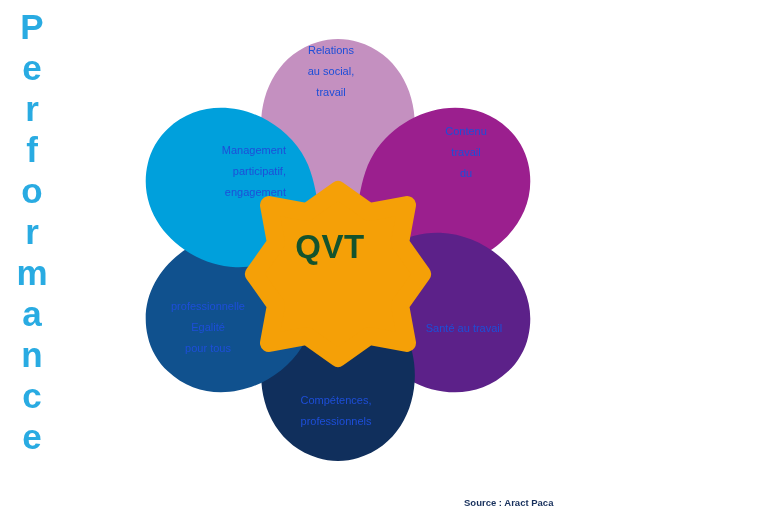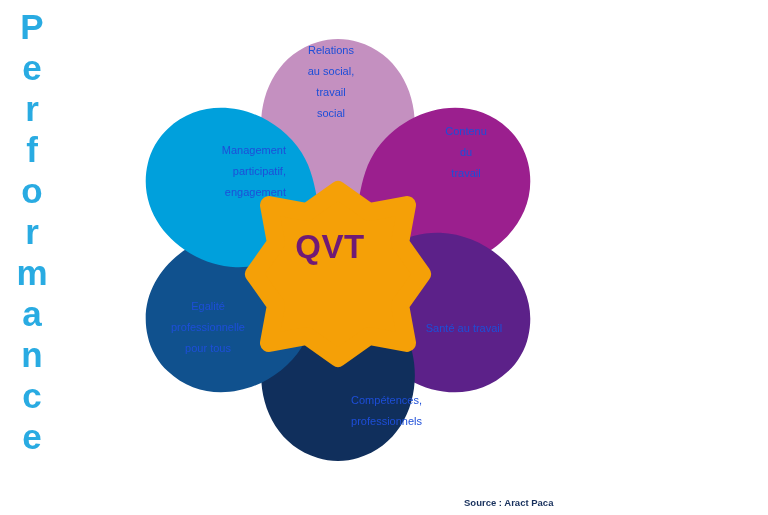--- a/index.html
+++ b/index.html
@@ -64,21 +64,21 @@
     font-family: "Liberation Sans", sans-serif;
     font-size: 11px;
     line-height: 21px;
     text-align: center;
     user-select: none;
     pointer-events: none;
   }
   #label-relations   { left: 256px; top: 40px;  width: 150px; }
   #label-contenu     { left: 396px; top: 121px; width: 140px; }
   #label-sante       { left: 378px; top: 318px; width: 172px; }
-  #label-competences { left: 250px; top: 390px; width: 172px; text-align: right; }
+  #label-competences { left: 250px; top: 390px; width: 172px; }
   #label-egalite     { left: 128px; top: 296px; width: 160px; }
   #label-management  { left: 124px; top: 140px; width: 162px; text-align: right; }
 
   #center-label {
     position: absolute;
     left: 276px;
     top: 228px;
     width: 108px;
     text-align: center;
     color: #17305C;
@@ -162,47 +162,46 @@
                  L 191 205
                  L 229 212 Z" fill="#F5A007" stroke="#F5A007" stroke-width="18" stroke-linejoin="round"></path>
       </g>
     </svg>
   </div>
 
   <div class="petal-label" id="label-relations">
     <div>Relations</div>
     <div>au social,</div>
     <div>travail</div>
-    <div>social</div>
   </div>
 
   <div class="petal-label" id="label-contenu">
     <div>Contenu</div>
+    <div>travail</div>
     <div>du</div>
-    <div>travail</div>
   </div>
 
   <div class="petal-label" id="label-sante">
     <div>Santé au travail</div>
   </div>
 
   <div class="petal-label" id="label-competences">
     <div>Compétences,</div>
     <div>professionnels</div>
   </div>
 
   <div class="petal-label" id="label-egalite">
+    <div>professionnelle</div>
     <div>Egalité</div>
-    <div>professionnelle</div>
     <div>pour tous</div>
   </div>
 
   <div class="petal-label" id="label-management">
     <div>Management</div>
     <div>participatif,</div>
     <div>engagement</div>
   </div>
 
-  <div id="center-label" style="color: #701a75;">QVT</div>
+  <div id="center-label" style="color: #14532d;">QVT</div>
 
   <div id="source-note" style="color: rgb(23, 48, 92);">Source : Aract Paca</div>
 
 </div>
 
 </body></html>

